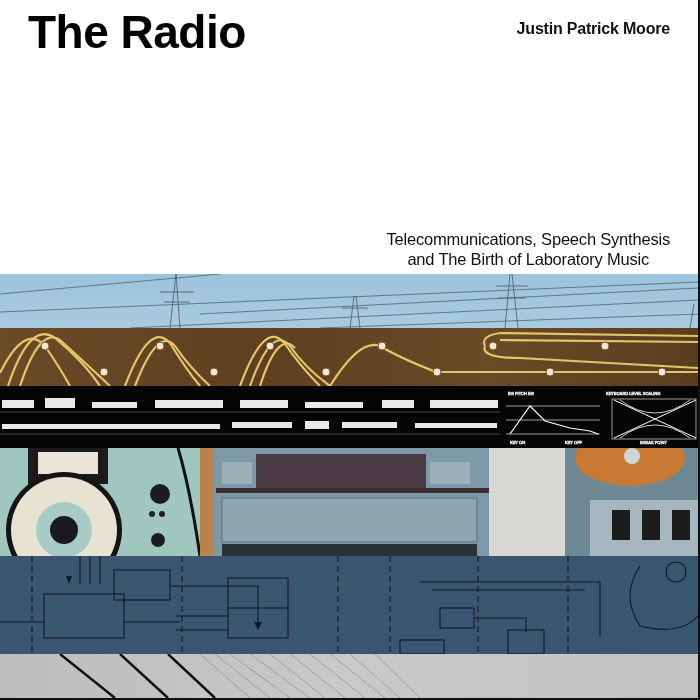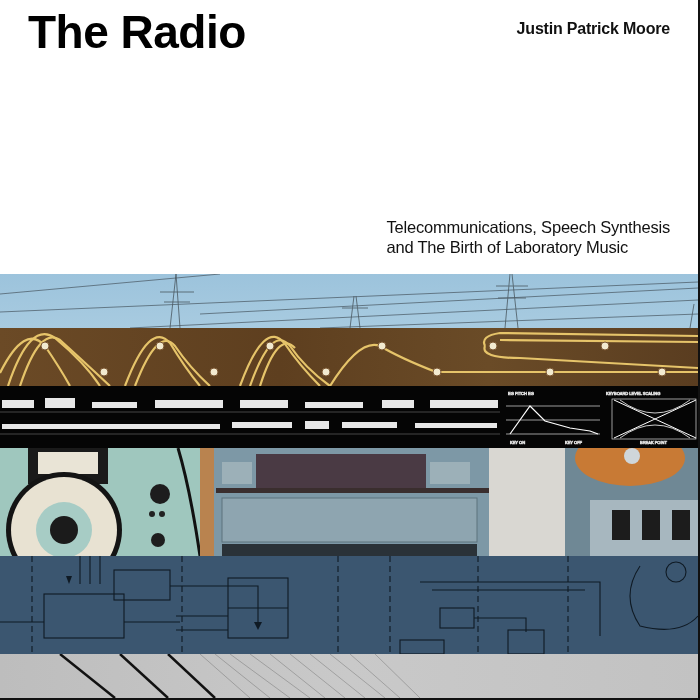--- a/index.html
+++ b/index.html
@@ -1,21 +1,21 @@
 <!DOCTYPE html>
 <html><head>
 <meta charset="utf-8">
 <style>
   html,body{margin:0;padding:0;}
   body{width:700px;height:700px;overflow:hidden;background:#fff;position:relative;font-family:"Liberation Sans",sans-serif;}
   .cover{position:absolute;left:0;top:0;width:698px;height:698px;background:#fff;border-right:2px solid #111;border-bottom:2px solid #111;overflow:hidden;}
   .title{position:absolute;left:28px;top:10px;font-size:46px;line-height:45px;font-weight:bold;color:#000;letter-spacing:-0.5px;}
   .title div{white-space:nowrap;}
   .author{position:absolute;right:28px;top:10px;font-size:16px;color:#111;font-weight:bold;letter-spacing:-0.2px;margin-top:10px;}
-  .subtitle{position:absolute;right:28px;top:217px;text-align:left;font-size:16.5px;line-height:20px;color:#111;letter-spacing:-0.2px;}
+  .subtitle{position:absolute;right:28px;top:229px;text-align:center;font-size:16.5px;line-height:20px;color:#111;letter-spacing:-0.2px;}
   .band{position:absolute;left:0;width:698px;overflow:hidden;}
   .sky{top:274px;height:54px;background:linear-gradient(#9cc3dc,#a8cbe0);}
   .pcb{top:328px;height:58px;background:linear-gradient(90deg,#6b4a26,#5e3f1f 40%,#6a4b27 70%,#5a3d20);}
   .chartband{top:386px;height:62px;background:#050505;}
   .machines{top:448px;height:108px;background:#8a9aa4;}
   .diagram{top:556px;height:98px;background:#3b5670;}
   .paper{top:654px;height:44px;background:linear-gradient(90deg,#bdbdbd,#c9c9c9 50%,#c2c2c2);}
   svg{display:block;}
 </style>
 </head>

